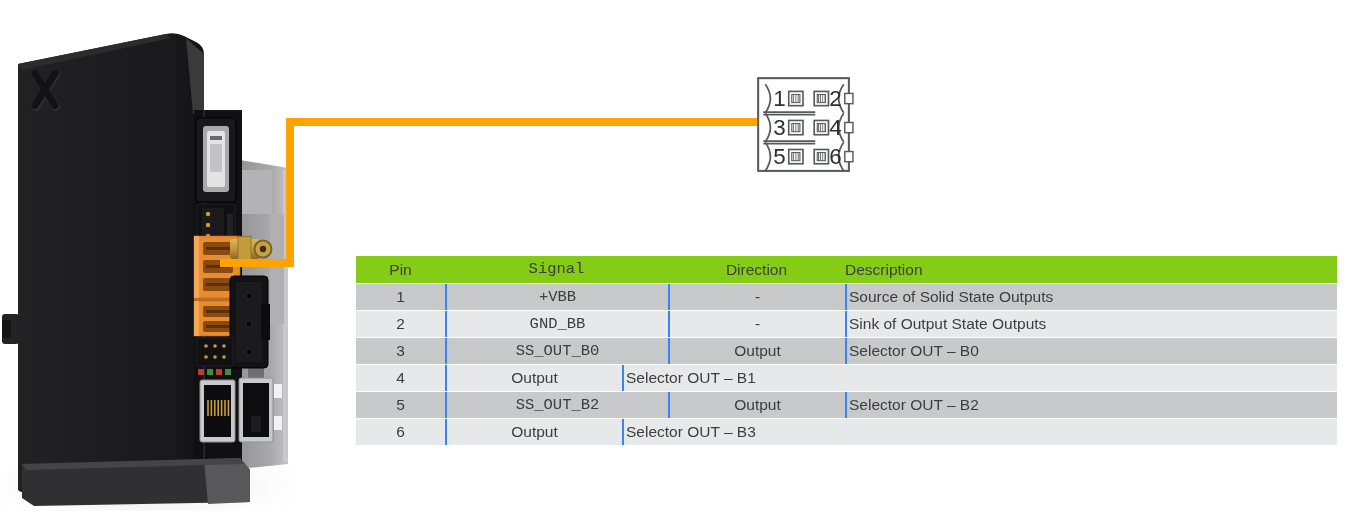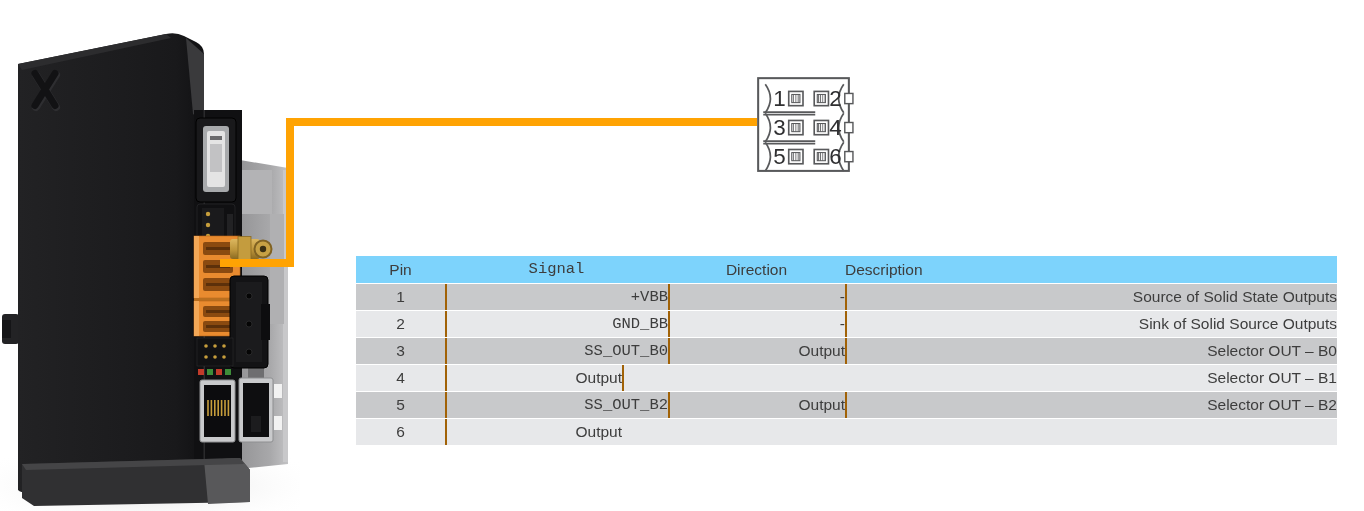--- a/index.html
+++ b/index.html
@@ -15,29 +15,29 @@
   
   #device-svg{position:absolute;left:0;top:18px;width:300px;height:493px;z-index:4;}
 
   
   #connector-svg{position:absolute;left:750px;top:70px;width:106px;height:106px;z-index:7;}
   #connector-svg text{font-family:"Liberation Sans",sans-serif;font-size:22px;fill:#2f2f31;}
 
   
   #pinout{position:absolute;left:356px;top:256px;width:981px;font-size:15.5px;z-index:5;}
   .trow{display:flex;height:26px;margin-bottom:1px;}
-  .trow.thead{height:27px;background:#7dd3fc;}
+  .trow.thead{height:27px;background:#84cc16;}
   .trow.thead .cell{line-height:27px;border-left:none;}
   .cell{box-sizing:border-box;text-align:center;line-height:26px;height:100%;
         white-space:nowrap;overflow:hidden;}
   .c-pin{width:89px;}
   .c-sig{width:223px;font-family:Liberation Mono, monospace;}
   .c-dir{width:177px;}
   .c-desc{flex:1;text-align:left;padding-left:2px;}
-  .trow.tbody .cell + .cell{border-left:2px solid #a16207;text-align:right;}
+  .trow.tbody .cell + .cell{border-left:2px solid #3b82f6;}
   .r-dark{background:#C8C9CB;}
   .r-light{background:#E7E8EA;}
 </style>
 </head>
 <body>
 
 <div id="page">
 
   <svg id="device-svg" viewBox="0 0 300 493" aria-hidden="true">
     <defs>
@@ -258,21 +258,21 @@
     <div class="trow tbody r-dark">
       <div class="cell c-pin">1</div>
       <div class="cell c-sig">+VBB</div>
       <div class="cell c-dir">-</div>
       <div class="cell c-desc">Source of Solid State Outputs</div>
     </div>
     <div class="trow tbody r-light">
       <div class="cell c-pin">2</div>
       <div class="cell c-sig">GND_BB</div>
       <div class="cell c-dir">-</div>
-      <div class="cell c-desc">Sink of Solid Source Outputs</div>
+      <div class="cell c-desc">Sink of Output State Outputs</div>
     </div>
     <div class="trow tbody r-dark">
       <div class="cell c-pin">3</div>
       <div class="cell c-sig">SS_OUT_B0</div>
       <div class="cell c-dir">Output</div>
       <div class="cell c-desc">Selector OUT – B0</div>
     </div>
     <div class="trow tbody r-light">
       <div class="cell c-pin">4</div>
       <div class="cell c-dir">Output</div>
@@ -280,16 +280,17 @@
     </div>
     <div class="trow tbody r-dark">
       <div class="cell c-pin">5</div>
       <div class="cell c-sig">SS_OUT_B2</div>
       <div class="cell c-dir">Output</div>
       <div class="cell c-desc">Selector OUT – B2</div>
     </div>
     <div class="trow tbody r-light">
       <div class="cell c-pin">6</div>
       <div class="cell c-dir">Output</div>
+      <div class="cell c-desc">Selector OUT – B3</div>
     </div>
   </div>
 
 </div>
 
 </body></html>

